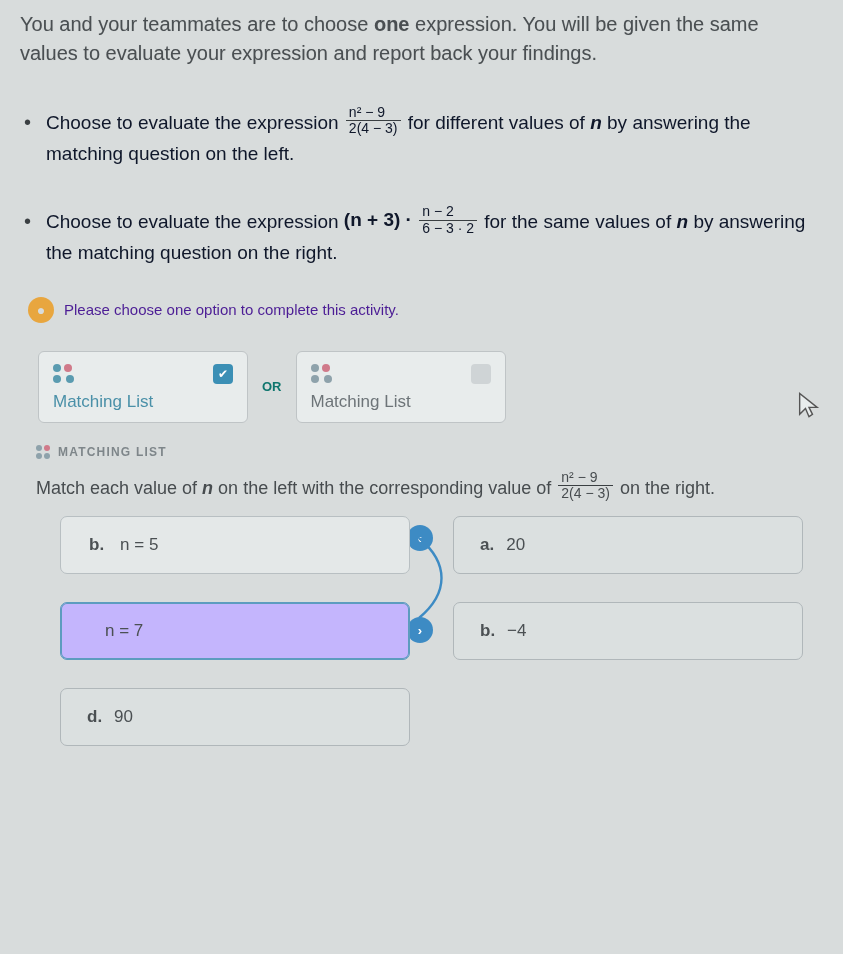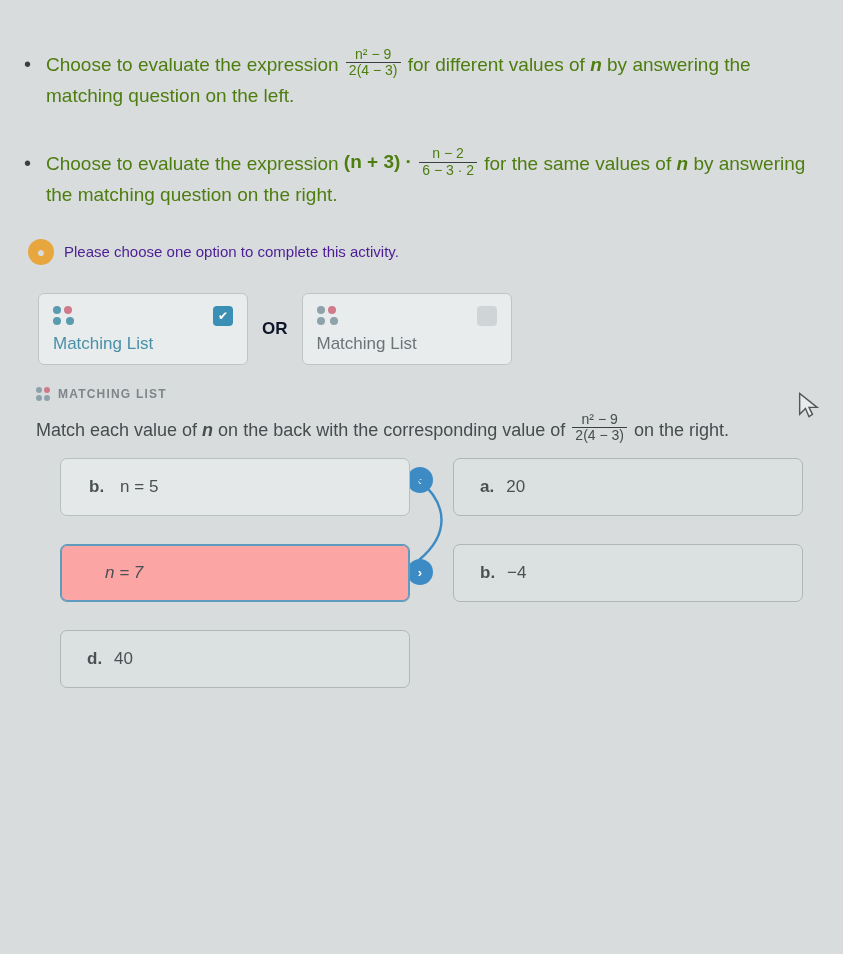--- a/index.html
+++ b/index.html
@@ -17,28 +17,27 @@
   }
   .intro {
     font-size: 20px;
     line-height: 1.45;
     color: #4a4f52;
     text-shadow: 0 0 1px rgba(0,0,0,0.1);
     margin-bottom: 22px;
   }
   .intro b { font-weight: 700; }
   ul.bullets { list-style: none; padding-left: 26px; }
-  ul.bullets li { position: relative; font-size: 19px; line-height: 1.45; margin-bottom: 20px; color: #4d7c0f; margin-top: 40px; }
+  ul.bullets li { position: relative; font-size: 19px; line-height: 1.45; margin-bottom: 20px; color: #0f172a; margin-top: 40px; }
   ul.bullets li::before {
     content: "•"; position: absolute; left: -22px; top: 0; font-size: 20px; color: #3a3f42;
   }
   .frac {
     display: inline-block;
     vertical-align: middle;
-    text-align: center;
     font-size: 14px;
     line-height: 1.1;
     margin: 0 2px;
     position: relative;
     top: -3px;
   }
   .frac .num { display: block; border-bottom: 1.3px solid #3a3f42; padding: 0 3px; }
   .frac .den { display: block; padding: 0 3px; }
 
   .warn-row { display: flex; align-items: center; gap: 10px; margin: 30px 0 28px 8px; }
@@ -71,42 +70,42 @@
   .card .dots span:nth-child(4){transform:translateX(2px);}
   .card.selected .dots span{ background:#5a9bb0;}
   .card.selected .dots span:nth-child(2){background:#d07a8a;}
   .card-label { font-size: 17px; color:#6d7478; }
   .card.selected .card-label { color:#4a90a8; }
   .chk {
     width:20px;height:20px;border-radius:4px;background:#3b8fb5;
     display:flex;align-items:center;justify-content:center;color:#fff;font-size:12px;
   }
   .chk.blank { background:#cfd4d6; }
-  .or-sep { font-size:17px;font-weight:600;color:#0f172a; }
+  .or-sep { font-size:13px;font-weight:600;color:#0f766e; }
 
   .section-tag {
     margin-left:16px;display:flex;align-items:center;gap:8px;
     font-size:12px;font-weight:700;letter-spacing:1.2px;color:#7e868a;margin-bottom:14px;
   }
   .section-tag .sdots{display:grid;grid-template-columns:repeat(2,6px);grid-template-rows:repeat(2,6px);gap:2px;}
   .section-tag .sdots span{width:6px;height:6px;border-radius:50%;background:#8ea2ab;}
   .section-tag .sdots span:nth-child(2){background:#d07a8a;}
 
   .prompt { font-size:18px;line-height:1.5;color:#474c4f;margin:0 18px 6px 16px; }
 
   .match-area { position:relative; padding:6px 18px 0 40px; }
   .row { display:flex;align-items:center;justify-content:space-between;margin-bottom:28px;position:relative; }
   .pill {
     border:1.3px solid #b8bfc2;border-radius:7px;
     height:58px;display:flex;align-items:center;
     background:#e4e8e8;
     font-size:17px;color:#4b5053;
   }
   .pill.left { width:350px;padding-left:28px; }
-  .pill.left.active { border-color:#5d9cbf;background:#fca5a5;box-shadow:0 0 0 1px #5d9cbf inset;font-style:italic; }
+  .pill.left.active { border-color:#5d9cbf;background:#c4b5fd;box-shadow:0 0 0 1px #5d9cbf inset; }
   .pill.right { width:350px;padding-left:26px;border-color:#b0b7ba;background:#dbe0e0; }
   .pill .lbl-letter { font-weight:600;margin-right:12px; }
   .pill.left .lbl-letter{ margin-right:16px; }
 
   .node {
     width:26px;height:26px;border-radius:50%;
     background:#3d8bc4;color:#fff;
     display:flex;align-items:center;justify-content:center;
     font-size:13px;font-weight:700;
     position:absolute;
@@ -122,20 +121,23 @@
     position:absolute;
     right:20px;top:390px;
     width:28px;height:30px;
   }
 </style>
 </head>
 <body>
 
 <div class="page">
 
+  <p class="intro">
+    <span>You and your teammates are to choose </span><b>one</b><span> expression. You will be given the same values to evaluate your expression and report back your findings.</span>
+  </p>
 
   <ul class="bullets">
     <li>
       <span>Choose to evaluate the expression </span><span class="frac"><span class="num">n² − 9</span><span class="den">2(4 − 3)</span></span><span> for different values of </span><b><i>n</i></b><span> by answering the matching question on the left.</span>
     </li>
     <li>
       <span>Choose to evaluate the expression </span><span style="vertical-align:middle;position:relative;top:-3px;font-weight:bold;">(n + 3) · </span><span class="frac"><span class="num">n − 2</span><span class="den">6 − 3 · 2</span></span><span> for the same values of </span><b><i>n</i></b><span> by answering the matching question on the right.</span>
     </li>
   </ul>
 
@@ -176,21 +178,21 @@
     <div class="sdots">
         <span></span>
         <span></span>
         <span></span>
         <span></span>
       </div>
     <span>MATCHING LIST</span>
   </div>
 
   <p class="prompt">
-    <span>Match each value of </span><b><i>n</i></b><span> on the back with the corresponding value of </span><span class="frac"><span class="num">n² − 9</span><span class="den">2(4 − 3)</span></span><span> on the right.</span>
+    <span>Match each value of </span><b><i>n</i></b><span> on the left with the corresponding value of </span><span class="frac"><span class="num">n² − 9</span><span class="den">2(4 − 3)</span></span><span> on the right.</span>
   </p>
 
   <div class="match-area">
 
     <div class="node start">
         <span>‹</span>
       </div>
     <div class="node end">
         <span>›</span>
       </div>
@@ -217,21 +219,21 @@
       <div class="pill right">
         <span class="lbl-letter">b.</span>
         <span>−4</span>
       </div>
     </div>
 
 
     <div class="row">
       <div class="pill right">
         <span class="lbl-letter">d.</span>
-        <span>40</span>
+        <span>90</span>
       </div>
     </div>
 
   </div>
 </div>
 
 <svg class="cursor" viewBox="0 0 24 24">
   <path d="M4 2 L4 20 L9 15 L12 22 L15 20 L12 14 L19 14 Z" fill="#e8ecec" stroke="#555" stroke-width="1.2"></path>
 </svg>
 

